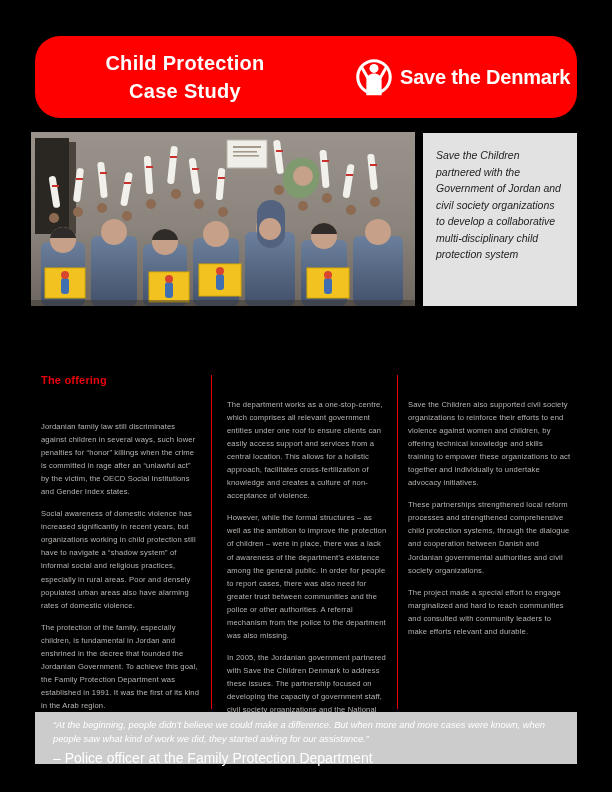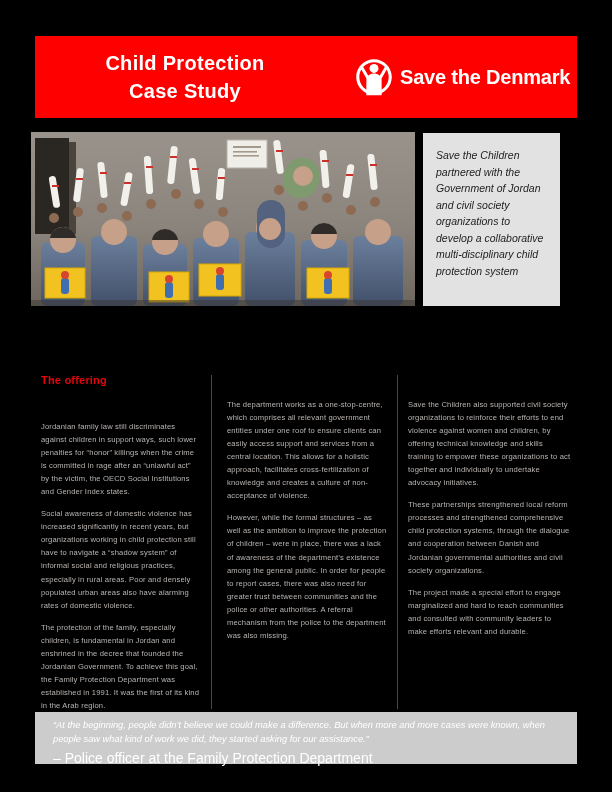--- a/index.html
+++ b/index.html
@@ -18,20 +18,21 @@
   
   .header-band {
     position: absolute;
     left: 35px;
     top: 36px;
     width: 542px;
     height: 82px;
     background: #fe0000;
     display: flex;
     align-items: center;
+    border-radius: 25px;
   }
   .header-title {
     width: 300px;
     text-align: center;
     color: #ffffff;
     font-size: 20px;
     font-weight: bold;
     line-height: 1.42;
     letter-spacing: 0.3px;
   }
@@ -67,21 +68,21 @@
     overflow: hidden;
     background: #4a4540;
   }
   .photo svg { display: block; }
 
   
   .callout {
     position: absolute;
     left: 423px;
     top: 133px;
-    width: 137px;
+    width: 154px;
     height: 173px;
     background: #e2e2e2;
     box-sizing: border-box;
     padding: 14px 12px 0 13px;
   }
   .callout-text {
     font-size: 10.5px;
     line-height: 1.58;
     font-style: italic;
     color: #1d1d1d;
@@ -282,28 +283,29 @@
   <div class="callout-text">Save the Children partnered with the Government of Jordan and civil society organizations to develop a collaborative multi-disciplinary child protection system</div>
 </div>
 
 <div class="section-heading">The offering</div>
 
 <div class="columns">
   <div class="divider divider-1"></div>
   <div class="divider divider-2"></div>
 
   <div class="col col-1">
-    <p>Jordanian family law still discriminates against children in support ways, such lower penalties for “honor” killings when the crime is committed in rage after an “unlawful act” by the victim, the OECD Social Institutions and Gender Index states.</p>
+    <p>Jordanian family law still discriminates against children in several ways, such lower penalties for “honor” killings when the crime is committed in rage after an “unlawful act” by the victim, the OECD Social Institutions and Gender Index states.</p>
     <p>Social awareness of domestic violence has increased significantly in recent years, but organizations working in child protection still have to navigate a “shadow system” of informal social and religious practices, especially in rural areas. Poor and densely populated urban areas also have alarming rates of domestic violence.</p>
     <p>The protection of the family, especially children, is fundamental in Jordan and enshrined in the decree that founded the Jordanian Government. To achieve this goal, the Family Protection Department was established in 1991. It was the first of its kind in the Arab region.</p>
   </div>
 
   <div class="col col-2">
     <p>The department works as a one-stop-centre, which comprises all relevant government entities under one roof to ensure clients can easily access support and services from a central location. This allows for a holistic approach, facilitates cross-fertilization of knowledge and creates a culture of non-acceptance of violence.</p>
     <p>However, while the formal structures – as well as the ambition to improve the protection of children – were in place, there was a lack of awareness of the department’s existence among the general public. In order for people to report cases, there was also need for greater trust between communities and the police or other authorities. A referral mechanism from the police to the department was also missing.</p>
+    <p>In 2005, the Jordanian government partnered with Save the Children Denmark to address these issues. The partnership focused on developing the capacity of government staff, civil society organizations and the National</p>
   </div>
 
   <div class="col col-3">
     <p>Save the Children also supported civil society organizations to reinforce their efforts to end violence against women and children, by offering technical knowledge and skills training to empower these organizations to act together and individually to undertake advocacy initiatives.</p>
     <p>These partnerships strengthened local reform processes and strengthened comprehensive child protection systems, through the dialogue and cooperation between Danish and Jordanian governmental authorities and civil society organizations.</p>
     <p>The project made a special effort to engage marginalized and hard to reach communities and consulted with community leaders to make efforts relevant and durable.</p>
   </div>
 </div>
 
 <div class="quote-band">

